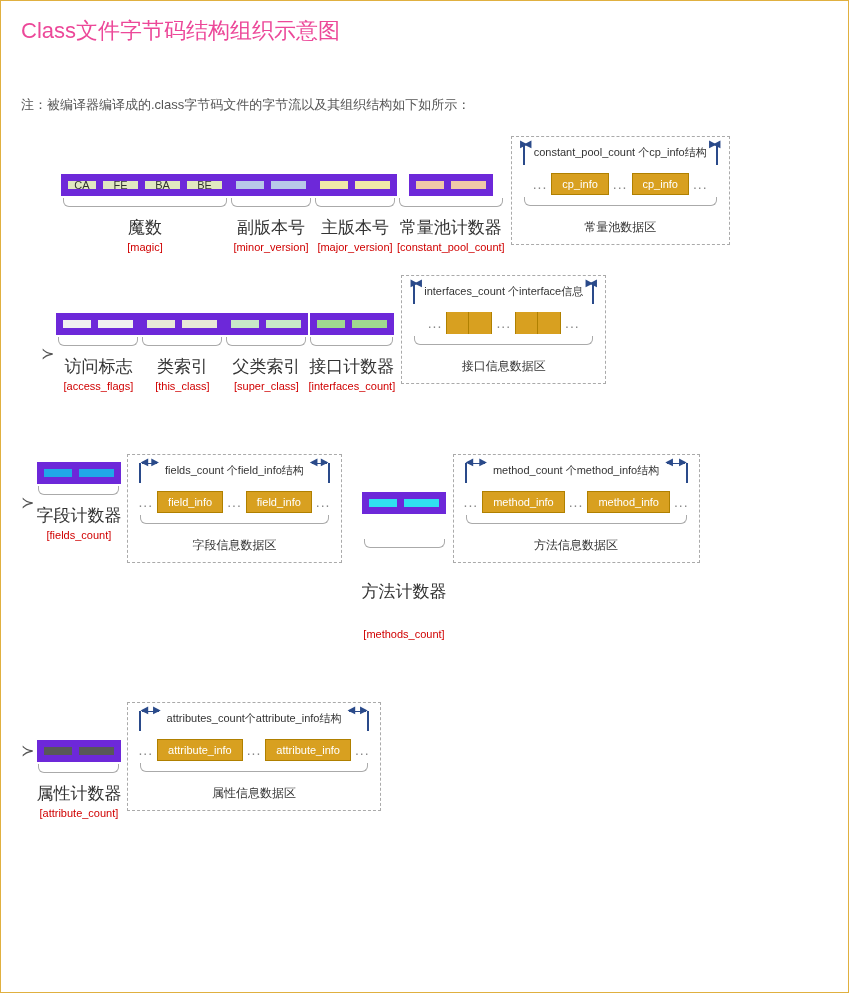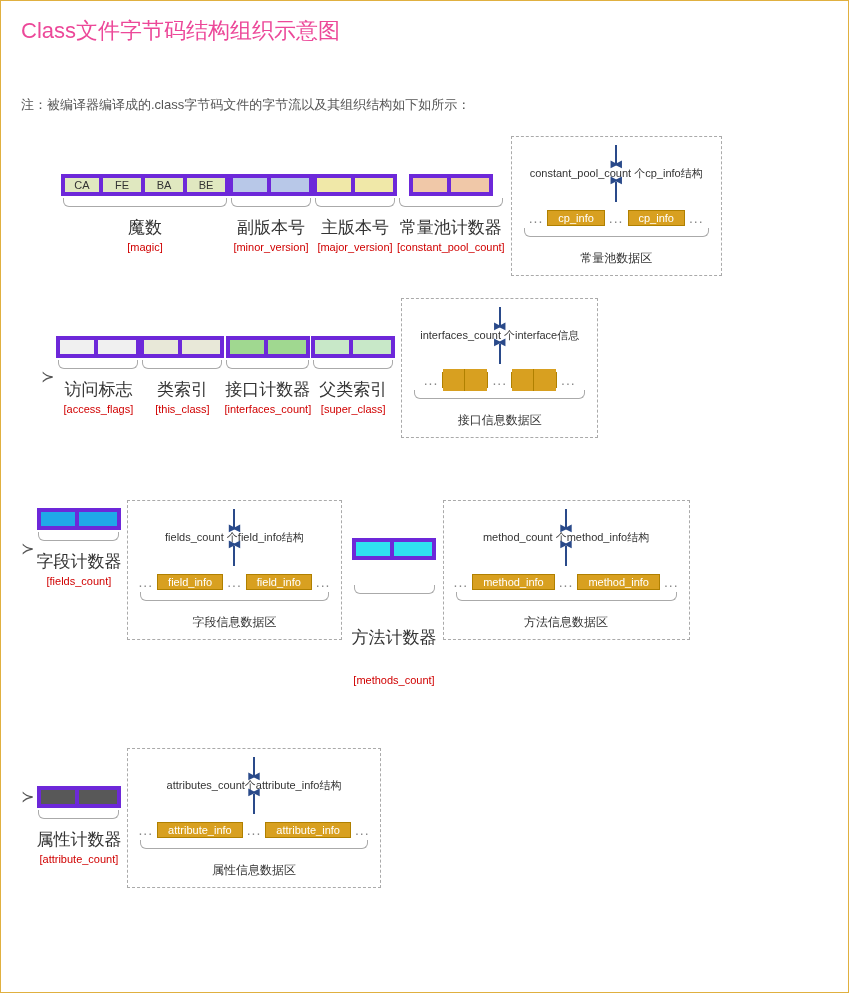--- a/index.html
+++ b/index.html
@@ -43,41 +43,41 @@
   .block-group {
     display: flex;
     flex-direction: column;
     align-items: center;
   }
   .cells {
     display: flex;
     height: 22px;
   }
   .cell {
-    border: 4px solid #6d28d9;
+    border: 7px solid #6d28d9;
     height: 22px;
     display: inline-flex;
     align-items: center;
     justify-content: center;
     font-size: 11px;
   }
   .cell + .cell { border-left: none; }
   .w42 { width: 42px; }
   .magic-cell { background: #e0e8c0; }
   .minor-cell { background: #b8c8e8; }
   .major-cell { background: #f0e8a8; }
   .cpool-cell { background: #f0c8a8; }
   .access-cell { background: #f0f0f0; }
   .this-cell   { background: #e8e8d8; }
   .super-cell  { background: #c8e8c8; }
   .iface-cell  { background: #a0d890; }
   .fields-cell { background: #20a8e8; }
   .methods-cell{ background: #30e0f0; }
   .attr-cell   { background: #585858; }
-  .info-box    { background: #d8a020; border:1px solid #b08000; color:#fff; font-size:11px; display:inline-flex; align-items:center; height:16px; }
+  .info-box    { background: #d8a020; border:1px solid #b08000; color:#fff; font-size:11px; display:inline-flex; align-items:center; height:22px; }
 
   .brace {
     width: 100%;
     height: 12px;
     position: relative;
     margin-top: 2px;
   }
   .brace::before {
     content: "";
     position: absolute;
@@ -95,25 +95,23 @@
   .data-area-box {
     border: 1px dashed #aaa;
     padding: 8px 10px 8px 10px;
     margin-left: 6px;
     display: flex;
     flex-direction: column;
     align-items: center;
   }
   .dbl-arrow-bar {
     display: flex;
-    align-items: center;
     width: 100%;
     color: #2a4a8a;
     margin-bottom: 8px;
-    flex-direction: column;
   }
   .vbar { width:1px; height:20px; border-left:2px solid #2a4a8a; margin:0 1px;}
   .hline { flex:1; border-top:1px solid #2a4a8a; position:relative;}
   .hline::before { content:"◀"; position:absolute; left:-2px; top:-8px; font-size:10px; color:#2a4a8a;}
   .hline::after  { content:"▶"; position:absolute; right:-2px; top:-8px; font-size:10px; color:#2a4a8a;}
   .bar-label { margin: 0 8px; color:#333; font-size:11px; white-space:nowrap;}
   .info-row { display:flex; align-items:center; gap:4px; }
   .ellipsis { color:#888; font-size:14px; letter-spacing:1px; }
   .info-box-pad { padding: 0 10px; }
   .info-box-seg { padding:0; display:flex;}
@@ -213,35 +211,35 @@
       <div class="cells">
         <div class="cell this-cell w42"></div>
         <div class="cell this-cell w42"></div>
       </div>
       <div class="brace"></div>
       <div class="label-cn">类索引</div>
       <div class="label-en">[this_class]</div>
     </div>
     <div class="block-group">
       <div class="cells">
+        <div class="cell super-cell w42"></div>
+        <div class="cell super-cell w42"></div>
+      </div>
+      <div class="brace"></div>
+      <div class="label-cn">父类索引</div>
+      <div class="label-en">[super_class]</div>
+    </div>
+    <div class="block-group">
+      <div class="cells">
         <div class="cell iface-cell w42"></div>
         <div class="cell iface-cell w42"></div>
       </div>
       <div class="brace"></div>
       <div class="label-cn">接口计数器</div>
       <div class="label-en">[interfaces_count]</div>
-    </div>
-    <div class="block-group">
-      <div class="cells">
-        <div class="cell super-cell w42"></div>
-        <div class="cell super-cell w42"></div>
-      </div>
-      <div class="brace"></div>
-      <div class="label-cn">父类索引</div>
-      <div class="label-en">[super_class]</div>
     </div>
 
     <div class="data-area-box" style="margin-top:-38px;">
       <div class="dbl-arrow-bar">
         <div class="vbar"></div>
           <div class="hline"></div>
         <div class="bar-label">interfaces_count 个interface信息</div>
         <div class="hline"></div>
           <div class="vbar"></div>
       </div>
@@ -290,21 +288,21 @@
         <span class="ellipsis">...</span>
         <span class="info-box info-box-pad">field_info</span>
         <span class="ellipsis">...</span>
         <span class="info-box info-box-pad">field_info</span>
         <span class="ellipsis">...</span>
       </div>
       <div class="brace" style="width:100%;"></div>
       <div class="area-label">字段信息数据区</div>
     </div>
 
-    <div class="block-group" style="margin-left:10px; margin-top:30px;gap:23px;">
+    <div class="block-group" style="margin-left:20px; margin-top:30px;gap:23px;">
       <div class="cells">
         <div class="cell methods-cell w42"></div>
         <div class="cell methods-cell w42"></div>
       </div>
       <div class="brace"></div>
       <div class="label-cn">方法计数器</div>
       <div class="label-en">[methods_count]</div>
     </div>
 
     <div class="data-area-box" style="margin-top:-8px;">

